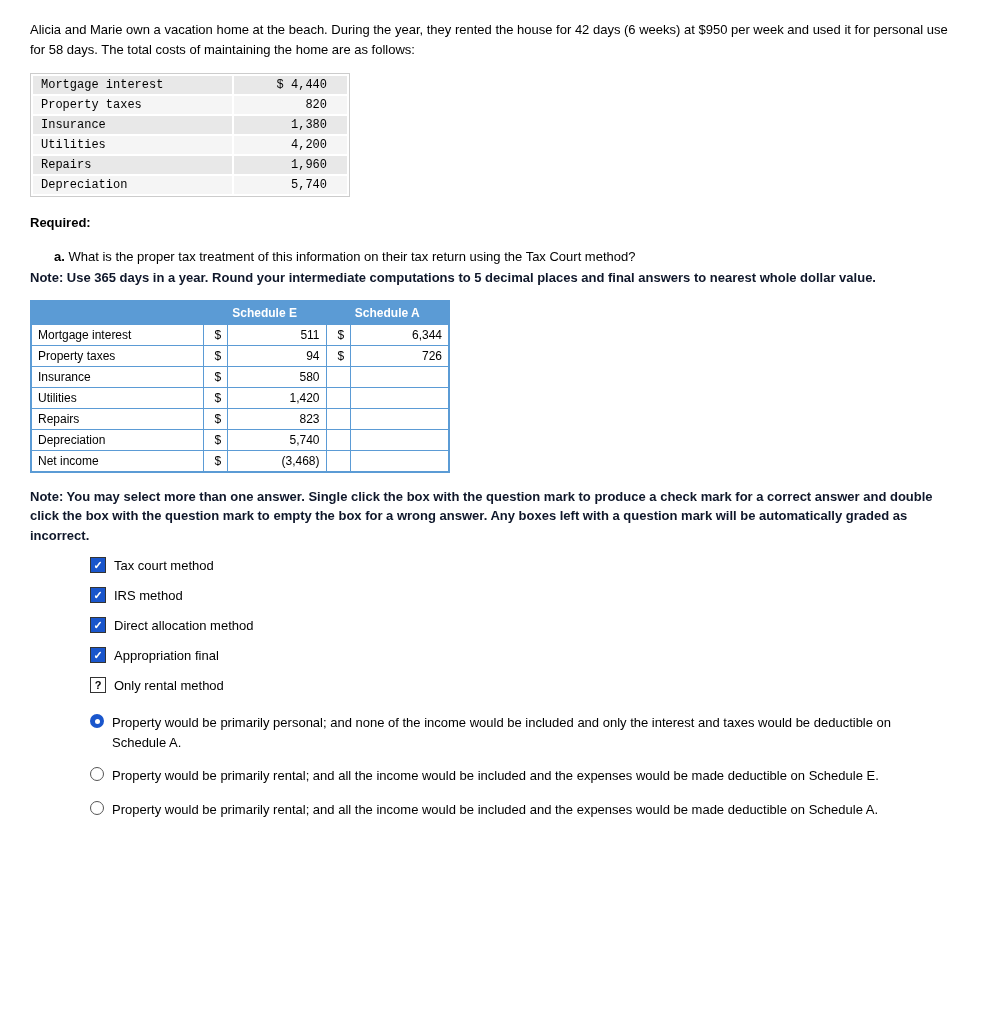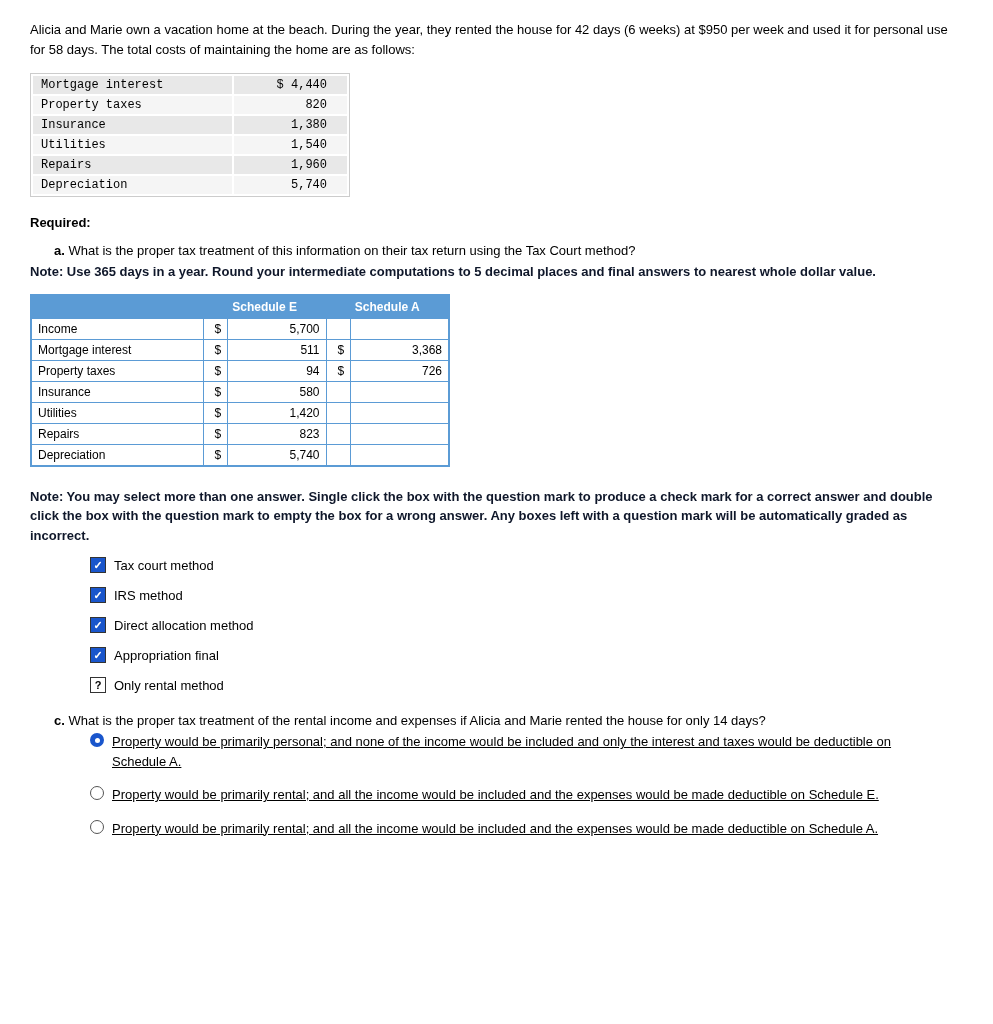--- a/index.html
+++ b/index.html
@@ -30,38 +30,38 @@
     }
     .cost-table tr:nth-child(even) {
       background: #f5f5f5;
     }
     .cost-table td:last-child {
       text-align: right;
       padding-right: 20px;
     }
     .required-label {
       font-weight: bold;
-      margin-bottom: 13px;
+      margin-bottom: 19px;
     }
     .question-label {
       margin-bottom: 4px;
       margin-left: 24px;
     }
     .question-label span.bold {
       font-weight: bold;
     }
     .note-red {
       color: #0f172a;
       font-weight: bold;
       margin-bottom: 12px;
       line-height: 1.5;
     }
     
     .schedule-wrapper {
-      margin-bottom: 20px;
+      margin-bottom: 14px;
     }
     .schedule-table {
       border-collapse: collapse;
       border: 2px solid #5b9bd5;
       width: 420px;
     }
     .schedule-table thead tr {
       background: #5b9bd5;
       color: #fff;
     }
@@ -131,21 +131,20 @@
       background: #fff;
       color: #000;
       font-weight: bold;
     }
     .section-c {
       margin-top: 16px;
     }
     .radio-group {
       margin-left: 60px;
       margin-top: 1px;
-      text-decoration: underline;
     }
     .radio-item {
       display: flex;
       align-items: flex-start;
       margin-bottom: 14px;
     }
     .radio-circle {
       width: 14px;
       height: 14px;
       border-radius: 50%;
@@ -188,21 +187,21 @@
       <tr>
         <td>Property taxes</td>
         <td>820</td>
       </tr>
       <tr>
         <td>Insurance</td>
         <td>1,380</td>
       </tr>
       <tr>
         <td>Utilities</td>
-        <td>1,540</td>
+        <td>4,200</td>
       </tr>
       <tr>
         <td>Repairs</td>
         <td>1,960</td>
       </tr>
       <tr>
         <td>Depreciation</td>
         <td>5,740</td>
       </tr>
     </tbody>
@@ -220,32 +219,25 @@
   <table class="schedule-table">
     <thead>
       <tr>
         <th></th>
         <th colspan="2">Schedule E</th>
         <th colspan="2">Schedule A</th>
       </tr>
     </thead>
     <tbody id="schedule-tbody">
         <tr>
-    <td class="label-cell">Income</td>
-    <td class="dollar-cell">$</td>
-    <td class="value-cell">5,700</td>
-    <td class="dollar-cell"></td>
-    <td class="value-cell"></td>
-  </tr>
-        <tr>
     <td class="label-cell">Mortgage interest</td>
     <td class="dollar-cell">$</td>
     <td class="value-cell">511</td>
     <td class="dollar-cell">$</td>
-    <td class="value-cell">3,368</td>
+    <td class="value-cell">6,344</td>
   </tr>
         <tr>
     <td class="label-cell">Property taxes</td>
     <td class="dollar-cell">$</td>
     <td class="value-cell">94</td>
     <td class="dollar-cell">$</td>
     <td class="value-cell">726</td>
   </tr>
         <tr>
     <td class="label-cell">Insurance</td>
@@ -265,20 +257,27 @@
     <td class="label-cell">Repairs</td>
     <td class="dollar-cell">$</td>
     <td class="value-cell">823</td>
     <td class="dollar-cell"></td>
     <td class="value-cell"></td>
   </tr>
         <tr>
     <td class="label-cell">Depreciation</td>
     <td class="dollar-cell">$</td>
     <td class="value-cell">5,740</td>
+    <td class="dollar-cell"></td>
+    <td class="value-cell"></td>
+  </tr>
+        <tr>
+    <td class="label-cell">Net income</td>
+    <td class="dollar-cell">$</td>
+    <td class="value-cell">(3,468)</td>
     <td class="dollar-cell"></td>
     <td class="value-cell"></td>
   </tr>
       </tbody>
   </table>
 </div>
 
 <div class="section-b">
   <p class="note-red">Note: You may select more than one answer. Single click the box with the question mark to produce a check mark for a correct answer and double click the box with the question mark to empty the box for a wrong answer. Any boxes left with a question mark will be automatically graded as incorrect.</p>
   <div class="checkbox-group" id="checkbox-group">
@@ -299,24 +298,20 @@
     <span>Appropriation final</span>
   </div>
       <div class="checkbox-item">
     <span class="checkbox-box question">?</span>
     <span>Only rental method</span>
   </div>
     </div>
 </div>
 
 <div class="section-c">
-  <p class="question-label">
-    <span class="bold">c.</span>
-    <span id="qc-text"> What is the proper tax treatment of the rental income and expenses if Alicia and Marie rented the house for only 14 days?</span>
-  </p>
   <div class="radio-group" id="radio-group">
       <div class="radio-item">
     <span class="radio-circle selected"></span>
     <span class="radio-text">Property would be primarily personal; and none of the income would be included and only the interest and taxes would be deductible on Schedule A.</span>
   </div>
       <div class="radio-item">
     <span class="radio-circle"></span>
     <span class="radio-text">Property would be primarily rental; and all the income would be included and the expenses would be made deductible on Schedule E.</span>
   </div>
       <div class="radio-item">

